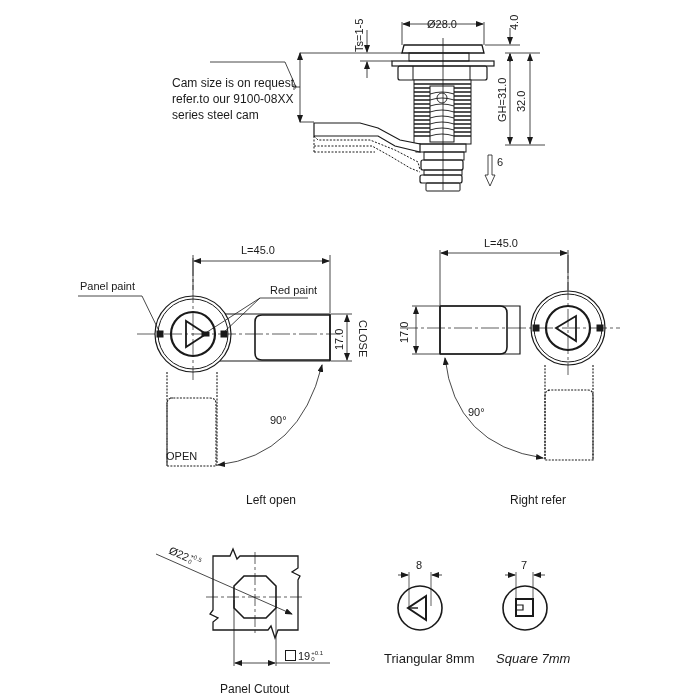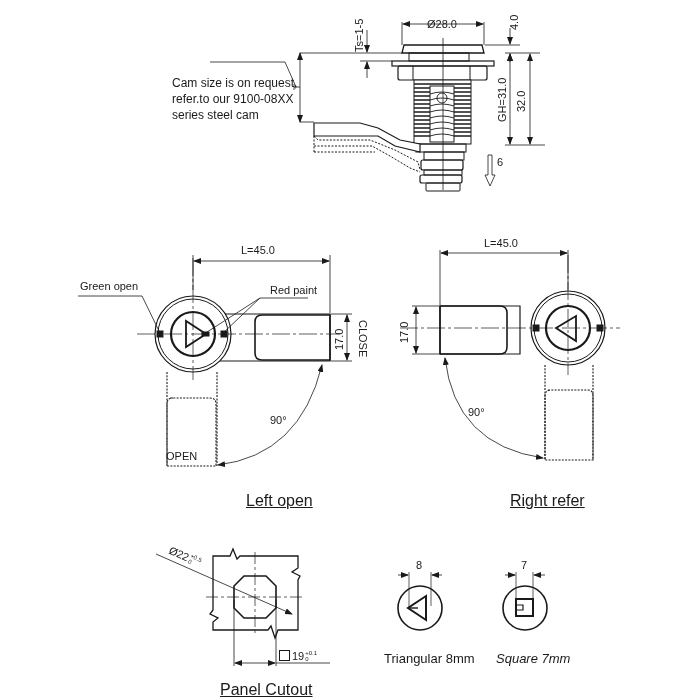--- a/index.html
+++ b/index.html
@@ -3,21 +3,21 @@
 <meta charset="utf-8">
 <style>
   html, body { margin:0; padding:0; background:#ffffff; }
   body { width:700px; height:700px; position:relative; overflow:hidden;
          font-family:"Liberation Sans", sans-serif; color:#1a1a1a; }
   svg.drawing { position:absolute; left:0; top:0; width:700px; height:700px; }
   .lbl { position:absolute; font-family:"Liberation Sans", sans-serif; font-size:11px;
          line-height:13px; white-space:nowrap; color:#1a1a1a; }
   .lbl.sm { font-size:13px; }
   .lbl.note { font-size:12px; line-height:16px; white-space:normal; width:135px; }
-  .lbl.cap { font-size:16px;text-decoration:underline; }
+  .lbl.cap { font-size:12px; }
   .rot-90 { transform:rotate(-90deg); transform-origin:left top; }
   .rot90 { transform:rotate(90deg); transform-origin:left top; }
   sup.tol { font-size:6px; line-height:6px; display:inline-flex; flex-direction:column; vertical-align:top; margin-left:1px; }
   .sqbox { display:inline-block; width:9px; height:9px; border:1px solid #1a1a1a; margin-right:2px; vertical-align:-1px; }
 </style>
 </head>
 <body>
 
 <svg class="drawing" viewBox="0 0 700 700" xmlns="http://www.w3.org/2000/svg">
   <defs>
@@ -217,40 +217,40 @@
 
 <div class="lbl note" style="left:172px;top:75px;">Cam size is on request, refer.to our 9100-08XX series steel cam</div>
 <div class="lbl" style="left:427px;top:18px;">Ø28.0</div>
 <div class="lbl rot-90" style="left:353px;top:52px;">Ts=1-5</div>
 <div class="lbl rot-90" style="left:508px;top:30px;">4.0</div>
 <div class="lbl rot-90" style="left:496px;top:122px;">GH=31.0</div>
 <div class="lbl rot-90" style="left:515px;top:112px;">32.0</div>
 <div class="lbl" style="left:497px;top:156px;">6</div>
 
 <div class="lbl" style="left:241px;top:244px;">L=45.0</div>
-<div class="lbl" style="left:80px;top:280px;">Green open</div>
+<div class="lbl" style="left:80px;top:280px;">Panel paint</div>
 <div class="lbl" style="left:270px;top:284px;">Red paint</div>
 <div class="lbl rot-90" style="left:333px;top:350px;">17.0</div>
 <div class="lbl rot90" style="left:369px;top:320px;">CLOSE</div>
 <div class="lbl" style="left:166px;top:450px;">OPEN</div>
 <div class="lbl" style="left:270px;top:414px;">90°</div>
 <div class="lbl cap" style="left:246px;top:494px;">Left open</div>
 
 <div class="lbl" style="left:484px;top:237px;">L=45.0</div>
 <div class="lbl rot-90" style="left:398px;top:343px;">17.0</div>
 <div class="lbl" style="left:468px;top:406px;">90°</div>
 <div class="lbl cap" style="left:510px;top:494px;">Right refer</div>
 
 <div class="lbl" style="left:172px;top:544px;transform:rotate(24deg);transform-origin:left top;">
   <span>Ø22</span><sup class="tol">
       <span>+0.5</span>
       <span>0</span>
     </sup>
 </div>
-<div class="lbl" style="left:279px;top:650px;">
+<div class="lbl" style="left:285px;top:650px;">
   <span class="sqbox"></span><span>19</span><sup class="tol">
       <span>+0.1</span>
       <span>0</span>
     </sup>
 </div>
 <div class="lbl cap" style="left:220px;top:683px;">Panel Cutout</div>
 
 <div class="lbl" style="left:416px;top:559px;">8</div>
 <div class="lbl" style="left:521px;top:559px;">7</div>
 <div class="lbl sm" style="left:384px;top:652px;">Triangular 8mm</div>

